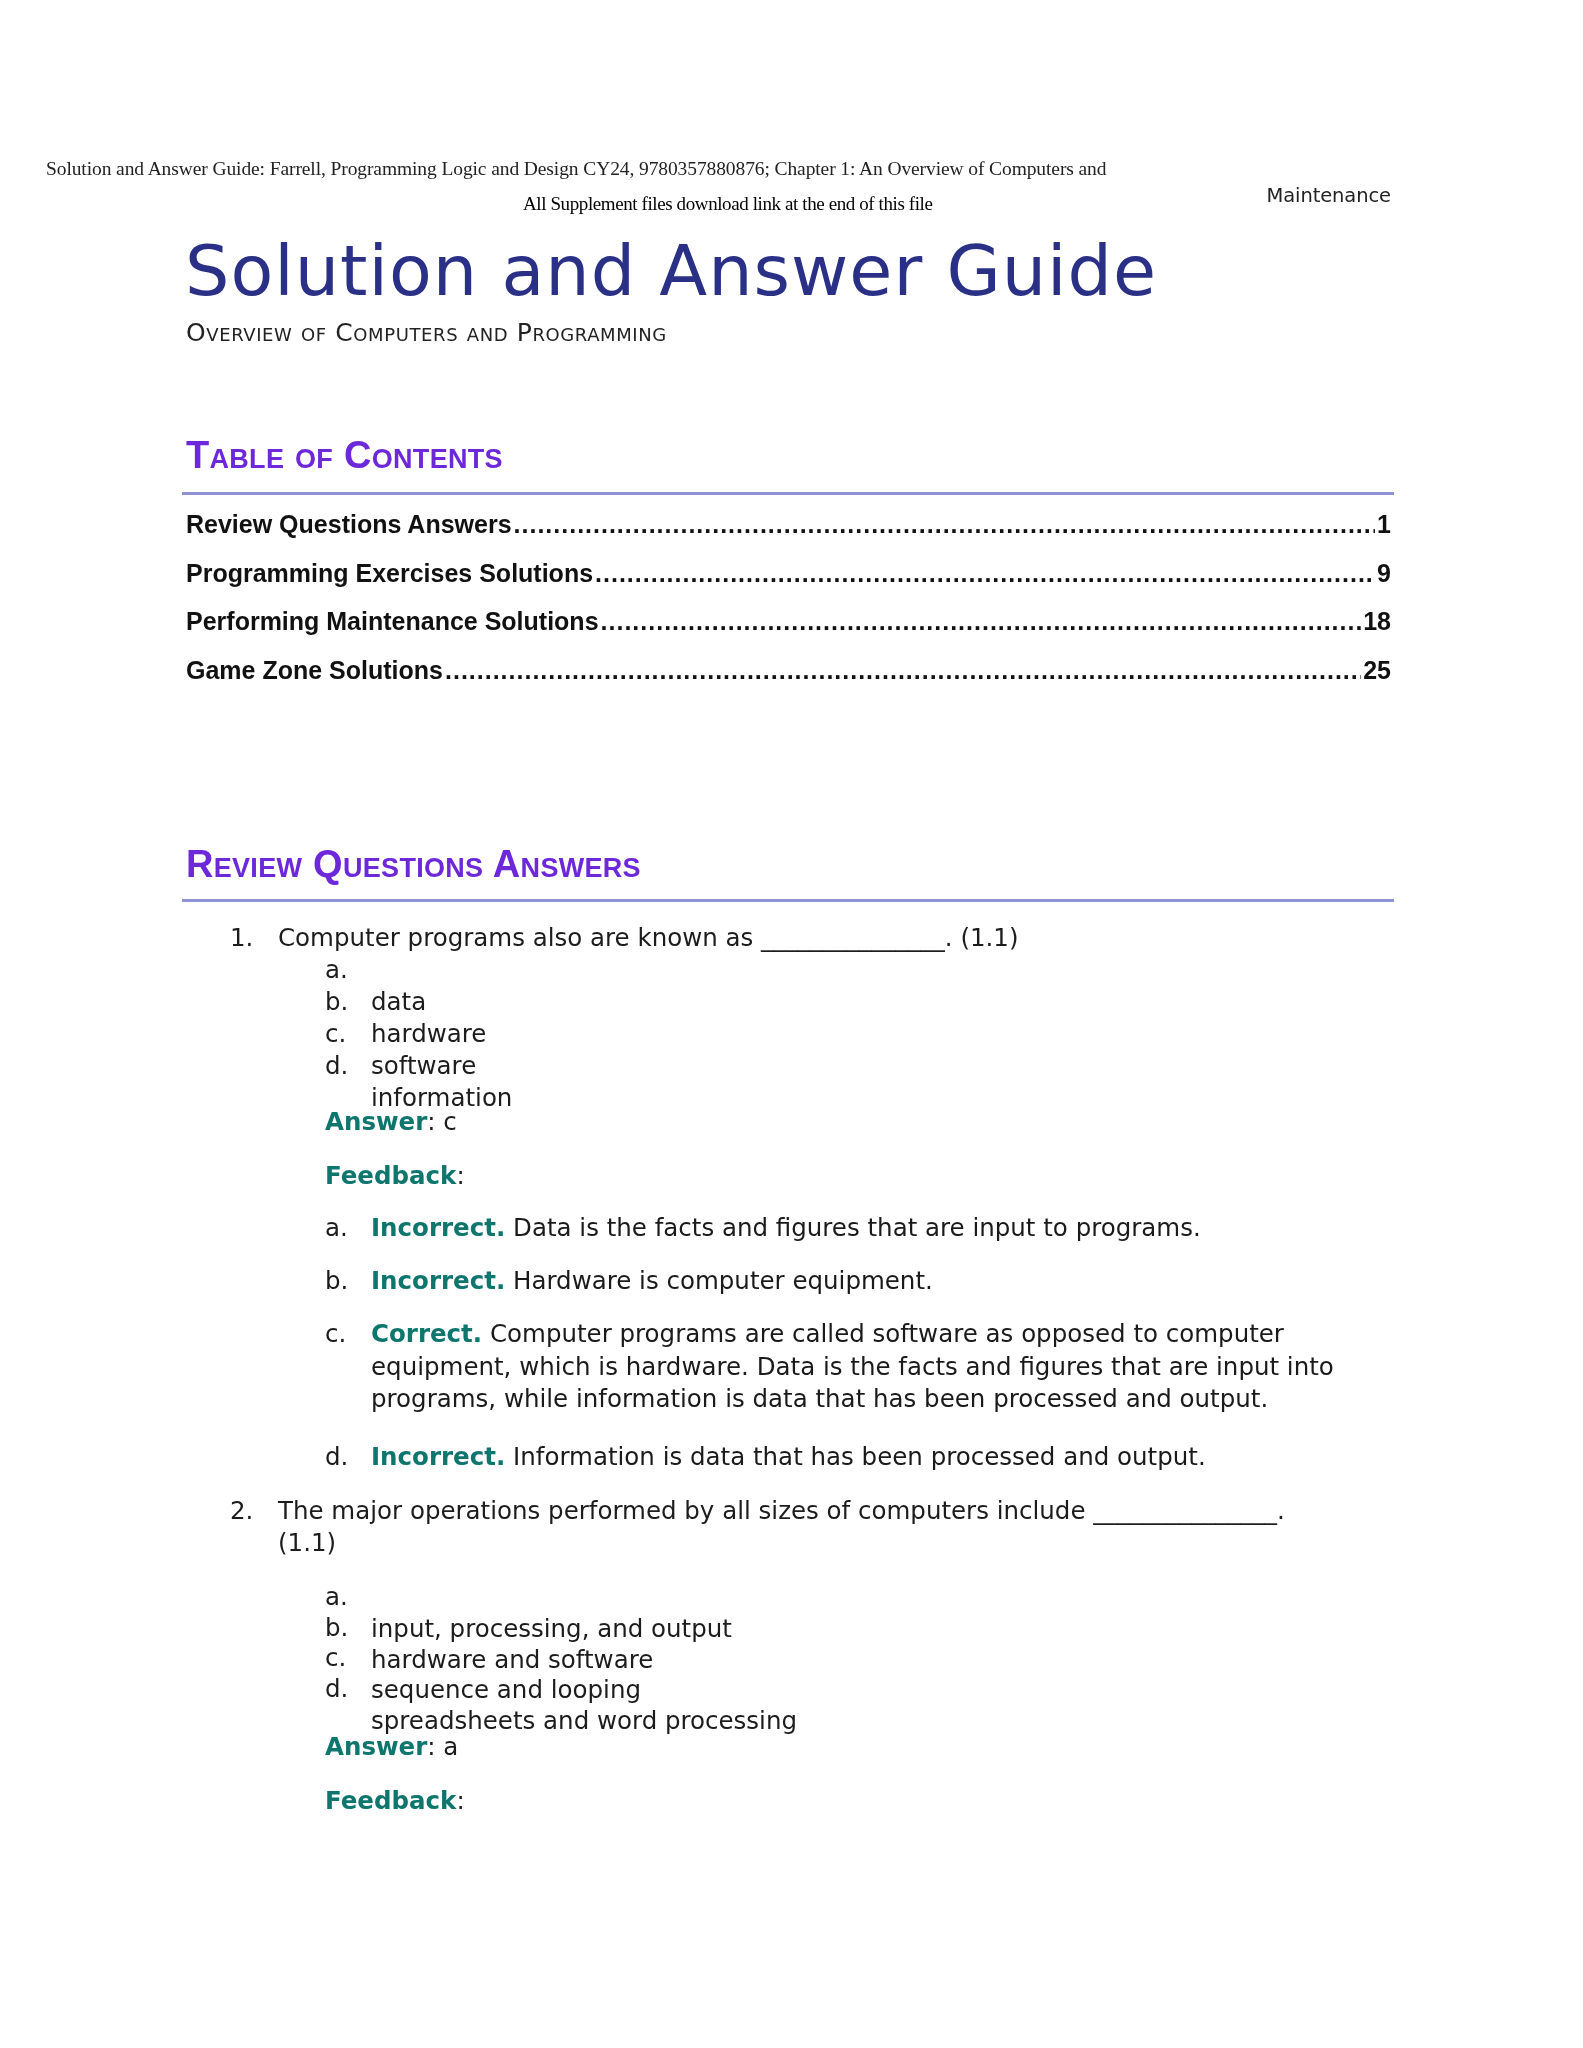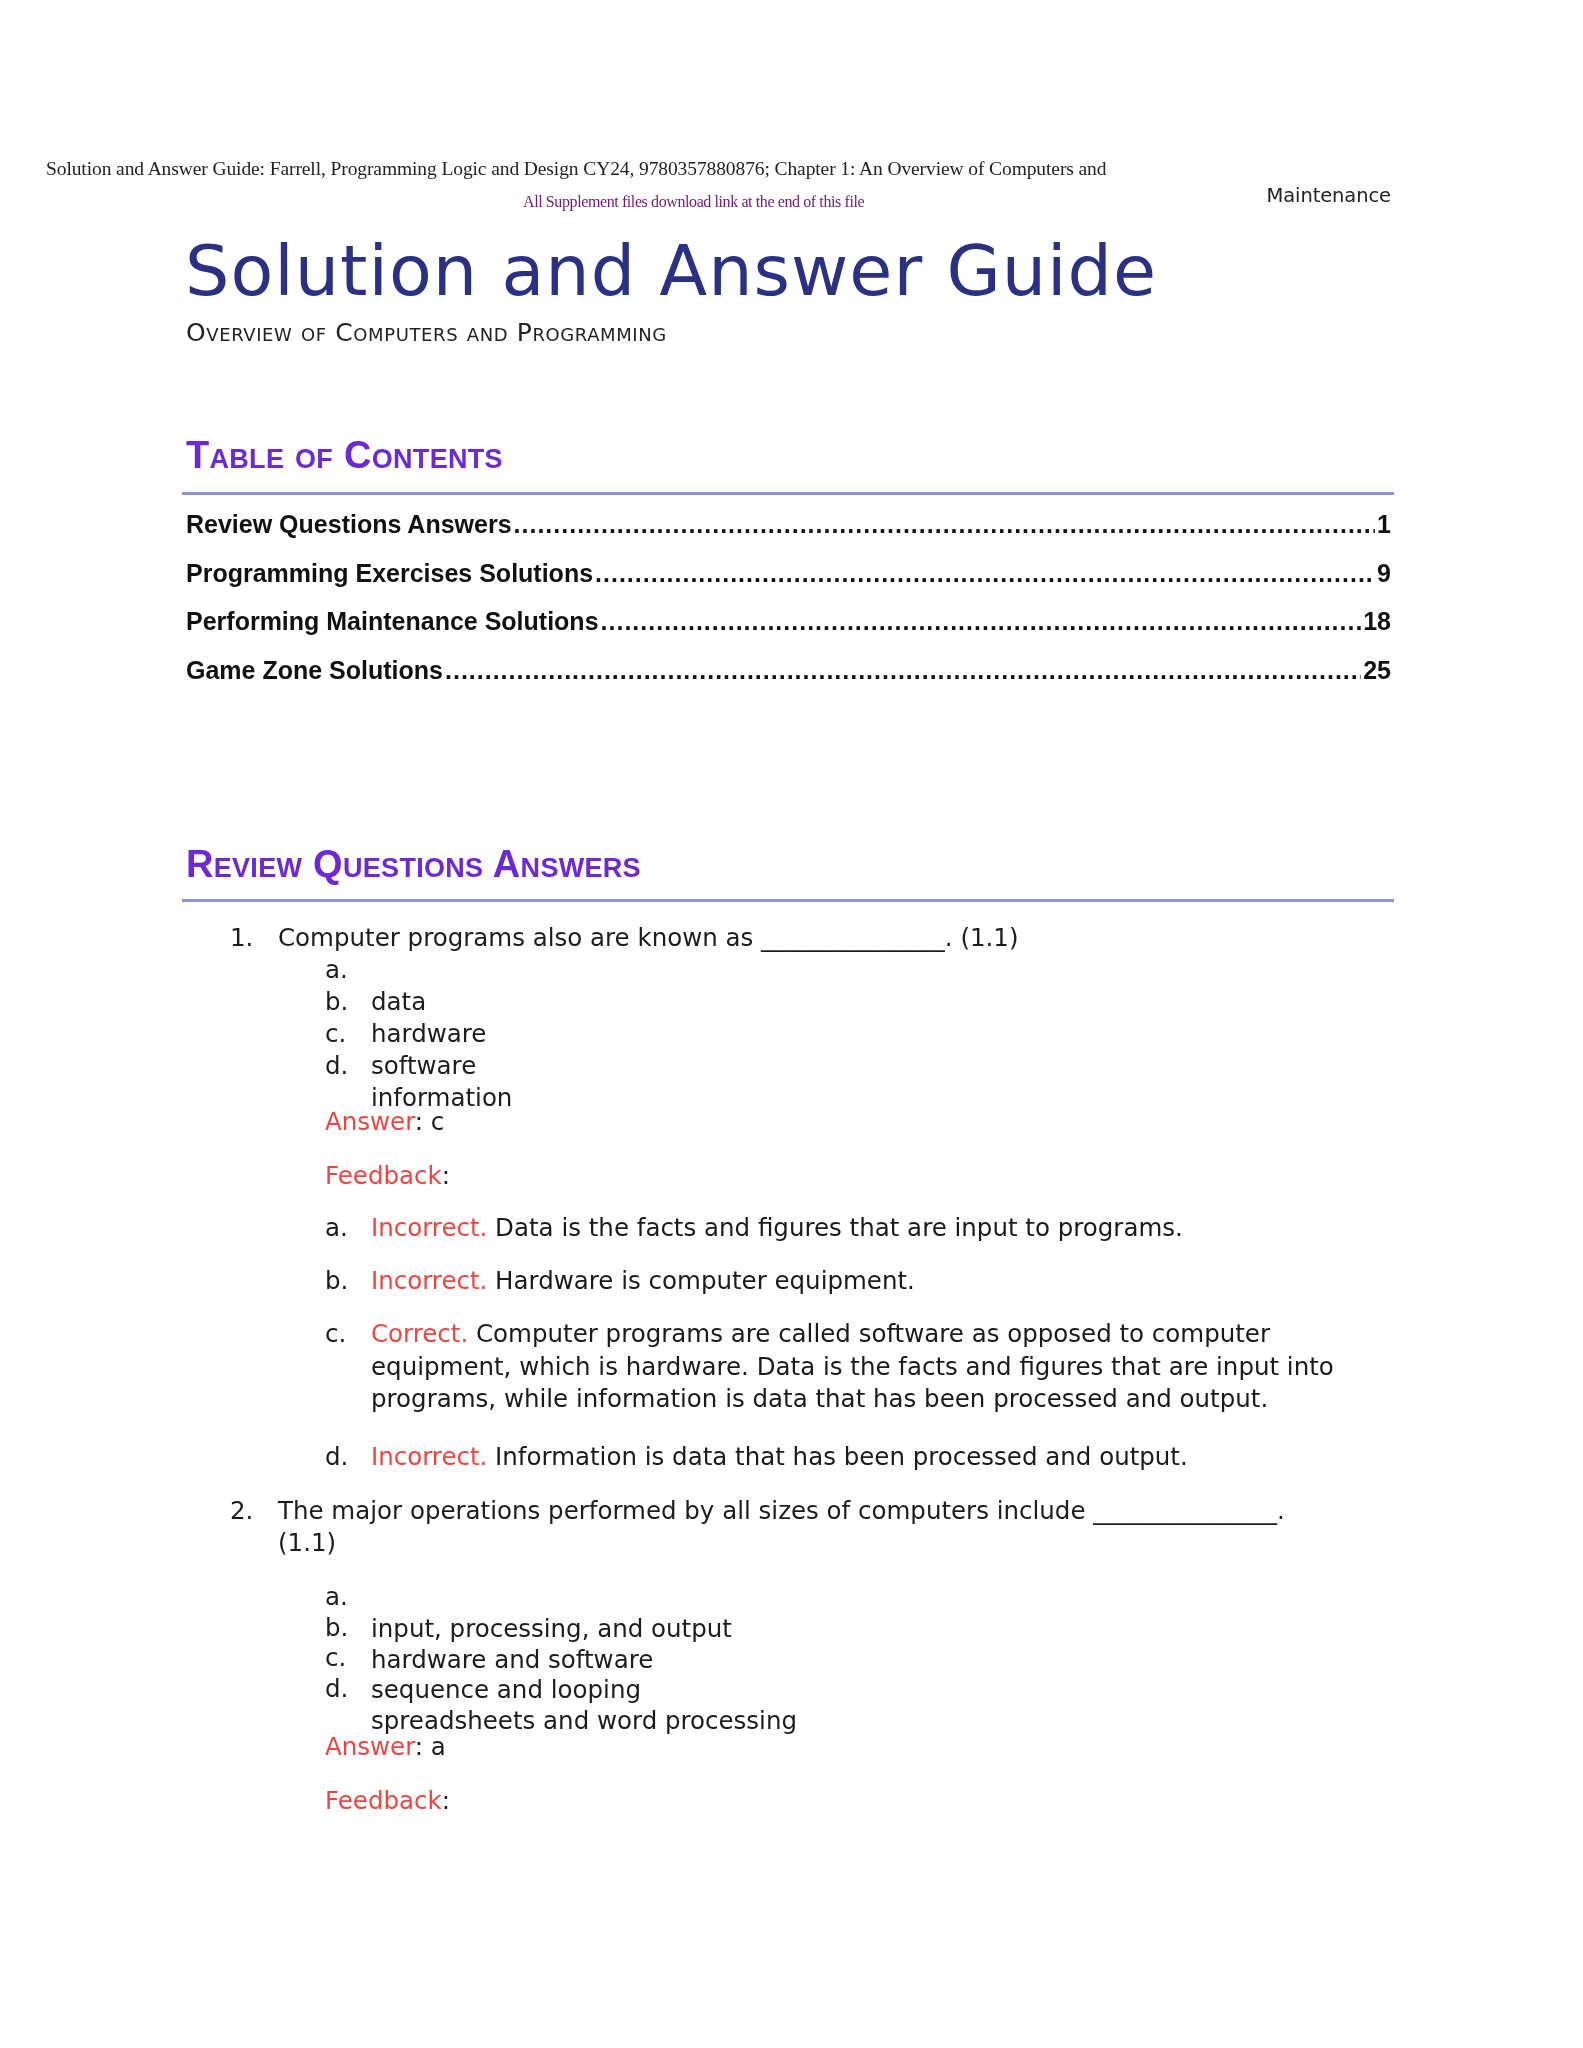--- a/index.html
+++ b/index.html
@@ -10,21 +10,21 @@
   .abs { position: absolute; }
 
   .running-header {
     left: 46px; top: 155px; width: 1345px;
     font-size: 19.5px; line-height: 27px; color: #222;
     text-align: right; letter-spacing: -0.1px;
   }
   .running-header .first-line { display: block; text-align: left; white-space: nowrap; font-family: Liberation Serif, serif; }
   .supplement-note {
     left: 523px; top: 193px; font-family: "Liberation Serif", serif;
-    font-size: 16px; color: #701a75; white-space: nowrap; letter-spacing: -0.4px;
+    font-size: 19px; color: #000000; white-space: nowrap; letter-spacing: -0.4px;
   }
 
   .doc-title {
     left: 185px; top: 226px; font-size: 70px; line-height: 90px;
     color: #2b3087; letter-spacing: 1px; white-space: nowrap;
   }
   .doc-subtitle {
     left: 186px; top: 314px; width: 1200px; font-size: 25px; line-height: 37px;
     color: #222; letter-spacing: 0.6px; font-variant: small-caps; text-transform: none;
   }
@@ -49,21 +49,21 @@
   .toc-row .toc-leader::after {
     content: "........................................................................................................................................................................................................";
   }
   .toc-row .toc-page { white-space: nowrap; min-width: 14px; text-align: right; }
 
   .q { font-size: 24.5px; line-height: 32px; color: #1c1c1c; }
   .q-num { position: absolute; }
   .opt-list .opt { position: relative; height: 32px; }
   .opt-letter { position: absolute; left: 0; }
   .opt-text { position: absolute; left: 46px; white-space: nowrap; margin-top: 32px; }
-  .label-b { font-weight: normal; color: #ef4444; }
+  .label-b { font-weight: bold; color: #0f766e; }
   .fb { position: absolute; width: 1050px; font-size: 24.5px; line-height: 32.5px; }
   .fb .fb-letter { position: absolute; left: 0; top: 0; }
   .fb .fb-body { margin-left: 46px; display: block; }
 </style>
 </head>
 <body>
 
 <div class="abs running-header">
   <span class="first-line">Solution and Answer Guide: Farrell, Programming Logic and Design CY24, 9780357880876; Chapter 1: An Overview of Computers and</span>
   <span>Maintenance</span>

